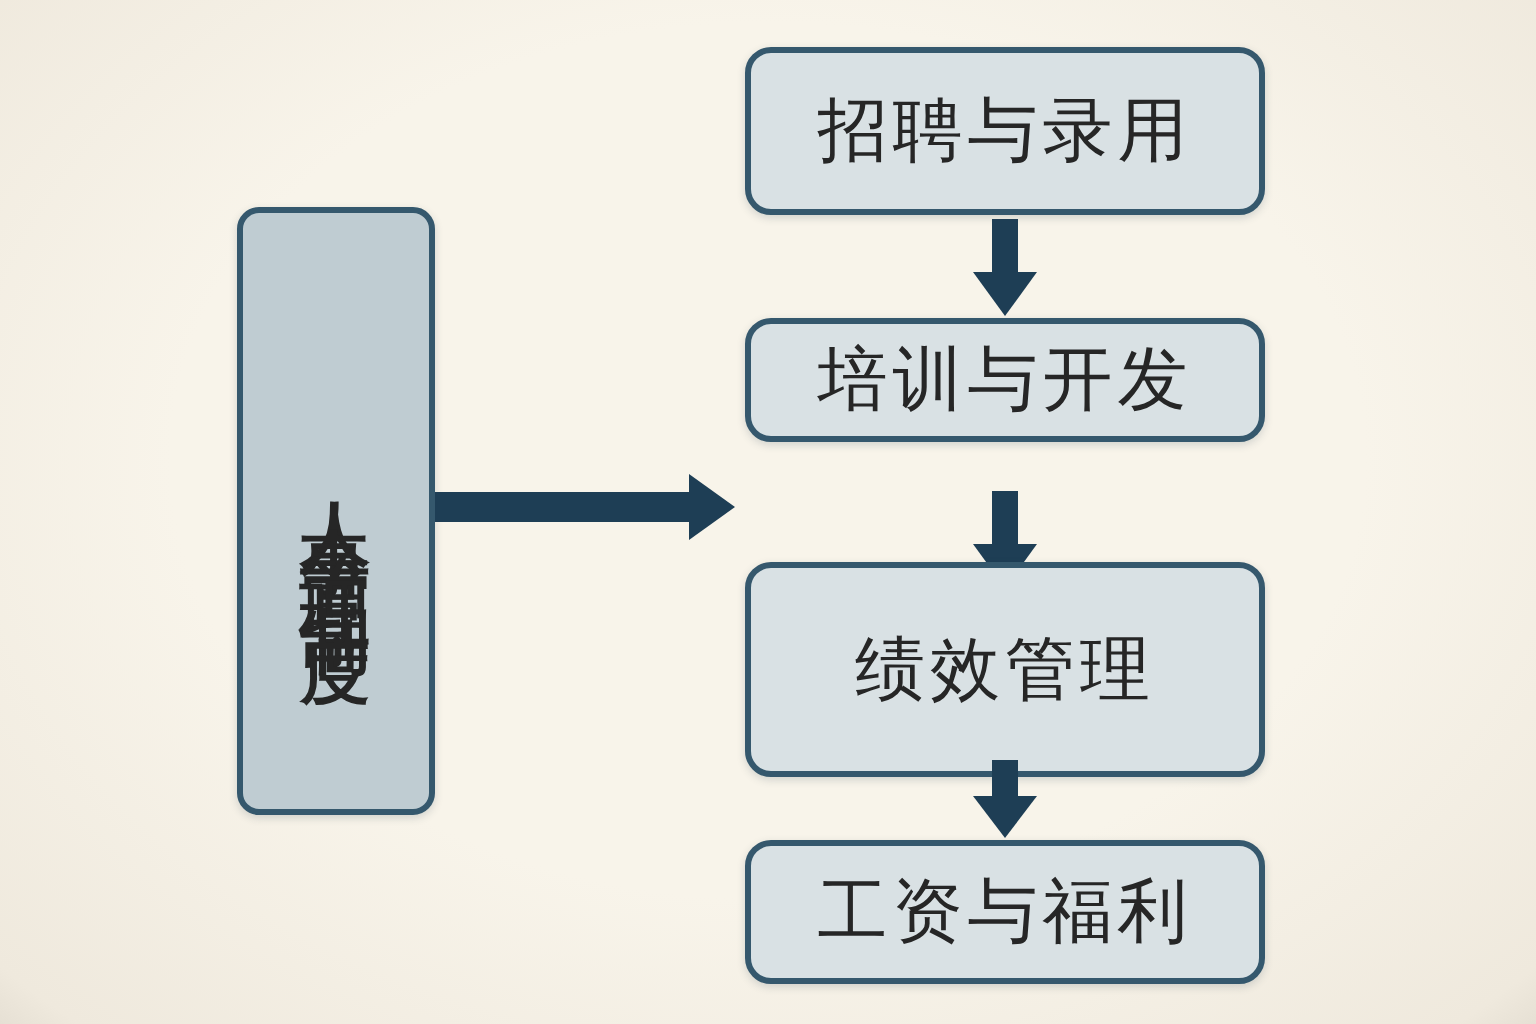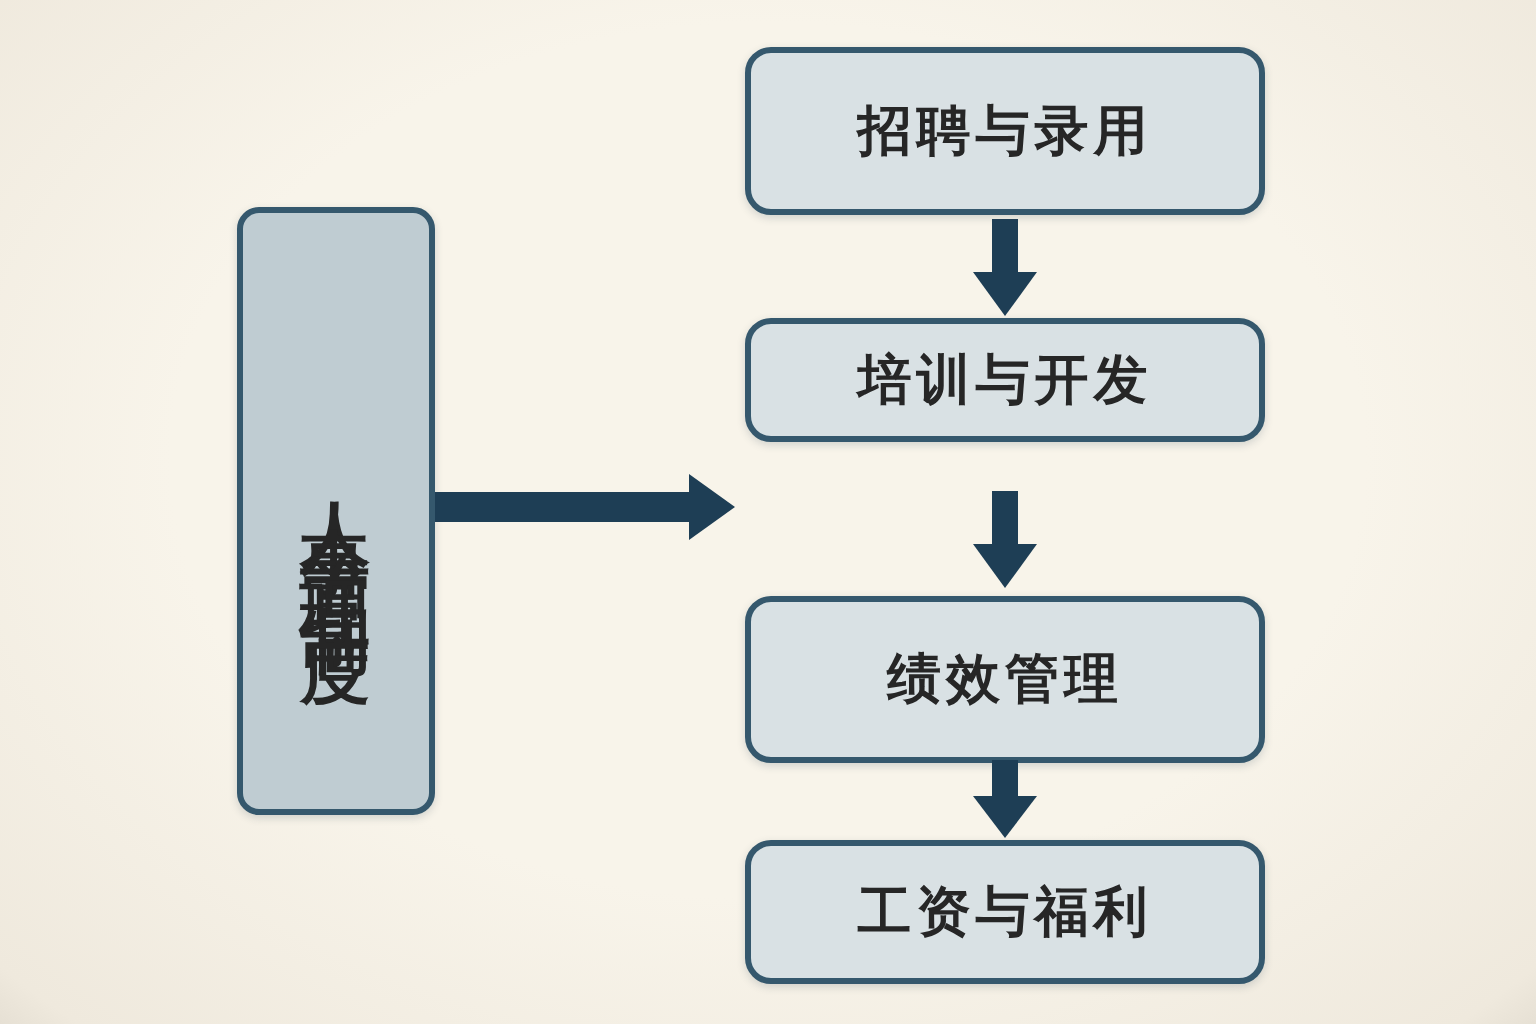--- a/index.html
+++ b/index.html
@@ -48,28 +48,28 @@
     line-height: 1;
     color: var(--text);
     margin-top: 26px; 
   }
   .step-box {
     left: 745px;
     width: 520px;
     background: var(--box-fill);
   }
   .step-label {
-    font-size: 54px;
-    font-weight: 700;
+    font-size: 70px;
+    font-weight: 400;
     letter-spacing: 5px;
     white-space: nowrap;
   }
   .step-0 { top: 47px;  height: 168px; }
   .step-1 { top: 318px; height: 124px; }
-  .step-2 { top: 596px; height: 167px; }
+  .step-2 { top: 562px; height: 215px; }
   .step-3 { top: 840px; height: 144px; }
 
   
   .v-arrow { position: absolute; width: 64px; }
   .v-arrow .shaft {
     position: absolute;
     left: 19px; top: 0;
     width: 26px;
     background: var(--arrow);
   }

